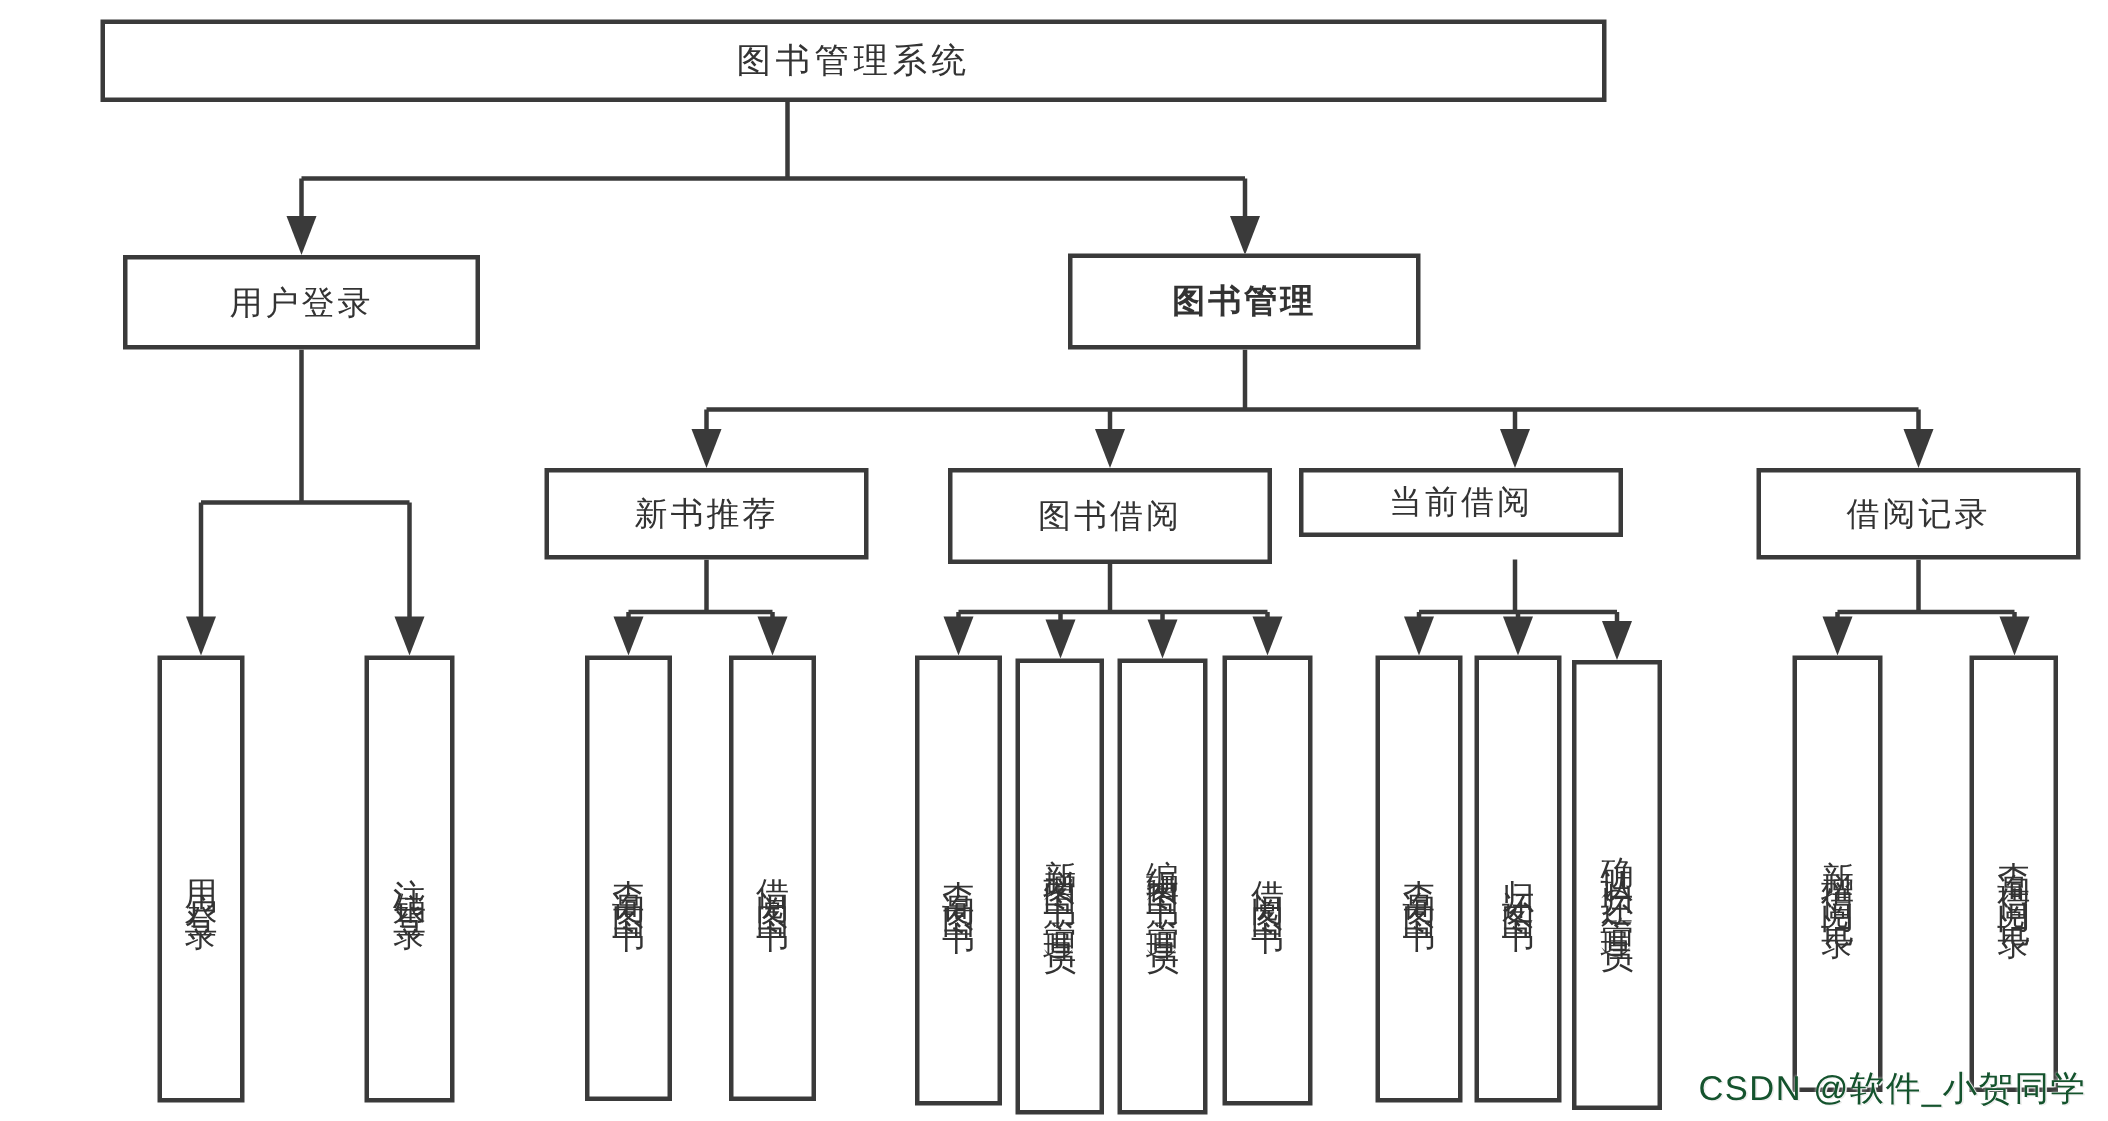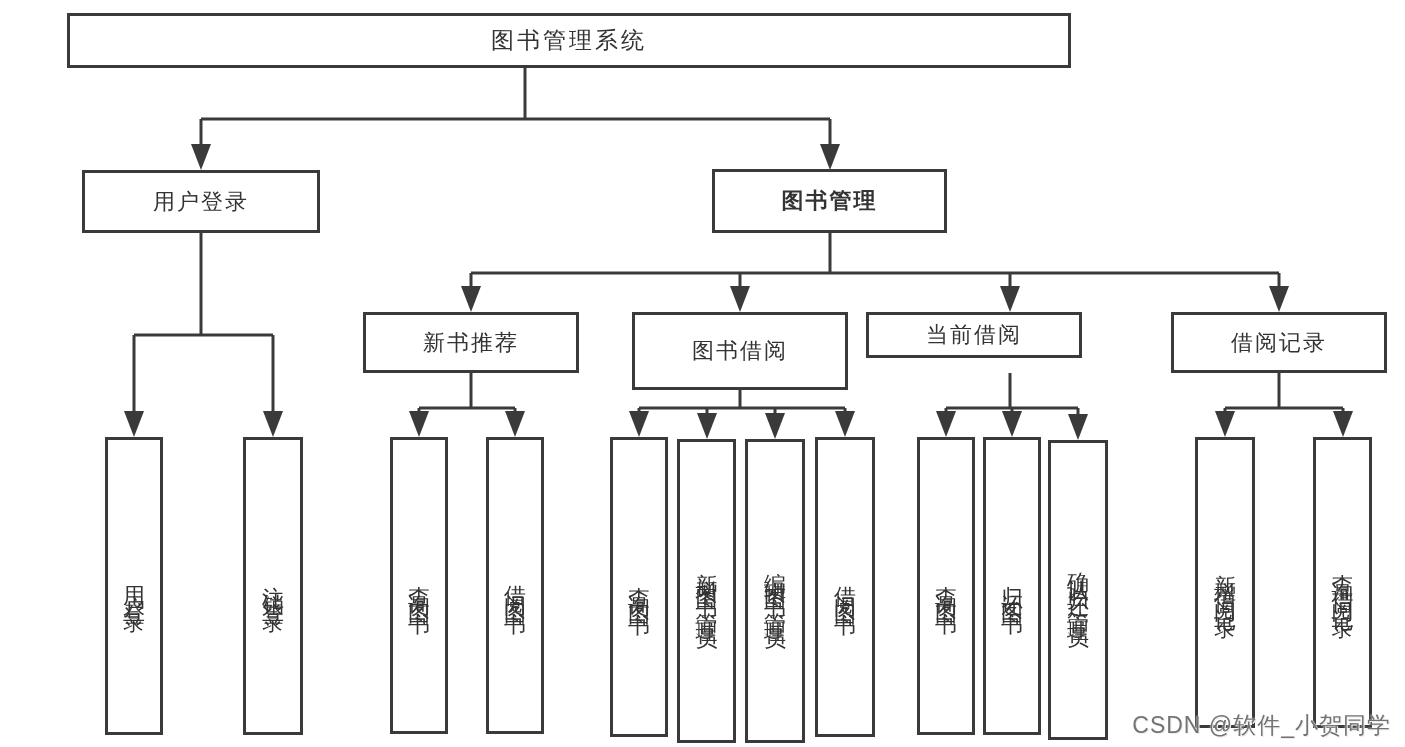--- a/index.html
+++ b/index.html
@@ -20,21 +20,21 @@
   .h-label { font-size:22px; letter-spacing:2px; white-space:nowrap; }
   .root-label { font-size:23px; letter-spacing:3px; }
   .leaf {
     writing-mode:vertical-rl; text-orientation:mixed;
     font-size:22px; letter-spacing:9px; line-height:1;
   }
   .leaf-long { letter-spacing:8px; }
 
   .watermark {
     position:absolute; right:14px; bottom:6px; z-index:3;
-    color:#737373; font-size:23px; letter-spacing:1px;
+    color:#14532d; font-size:23px; letter-spacing:1px;
     text-shadow:0 0 2px #ffffff, 1px 1px 0 #e8e8e8;
     white-space:nowrap;
   }
 </style>
 </head>
 <body>
 
 <div class="canvas">
 
   <svg class="connectors" width="1405" height="747" viewBox="0 0 1405 747">
@@ -112,21 +112,21 @@
         <polygon points="1333,411 1353,411 1343,437"></polygon>
     </g>
   </svg>
 
   <div class="box root-label" style="left:23px; top:13px; width:1004px; height:55px;margin-left:44px;">图书管理系统</div>
 
   <div class="box h-label" style="left:82px; top:170px; width:238px; height:63px;">用户登录</div>
   <div class="box h-label" style="left:712px; top:169px; width:235px; height:64px;font-weight:bold;">图书管理</div>
 
   <div class="box h-label" style="left:363px; top:312px; width:216px; height:61px;">新书推荐</div>
-  <div class="box h-label" style="left:632px; top:312px; width:216px; height:78px;">图书借阅</div>
+  <div class="box h-label" style="left:632px; top:312px; width:216px; height:64px;">图书借阅</div>
   <div class="box h-label" style="left:866px; top:312px; width:216px; height:46px;">当前借阅</div>
   <div class="box h-label" style="left:1171px; top:312px; width:216px; height:61px;">借阅记录</div>
 
   <div class="box leaf" style="left:105px; top:437px; width:58px; height:298px;">用户登录</div>
   <div class="box leaf" style="left:243px; top:437px; width:60px; height:298px;">注销登录</div>
 
   <div class="box leaf" style="left:390px; top:437px; width:58px; height:297px;">查询图书</div>
   <div class="box leaf" style="left:486px; top:437px; width:58px; height:297px;">借阅图书</div>
 
   <div class="box leaf" style="left:610px; top:437px; width:58px; height:300px;">查询图书</div>

